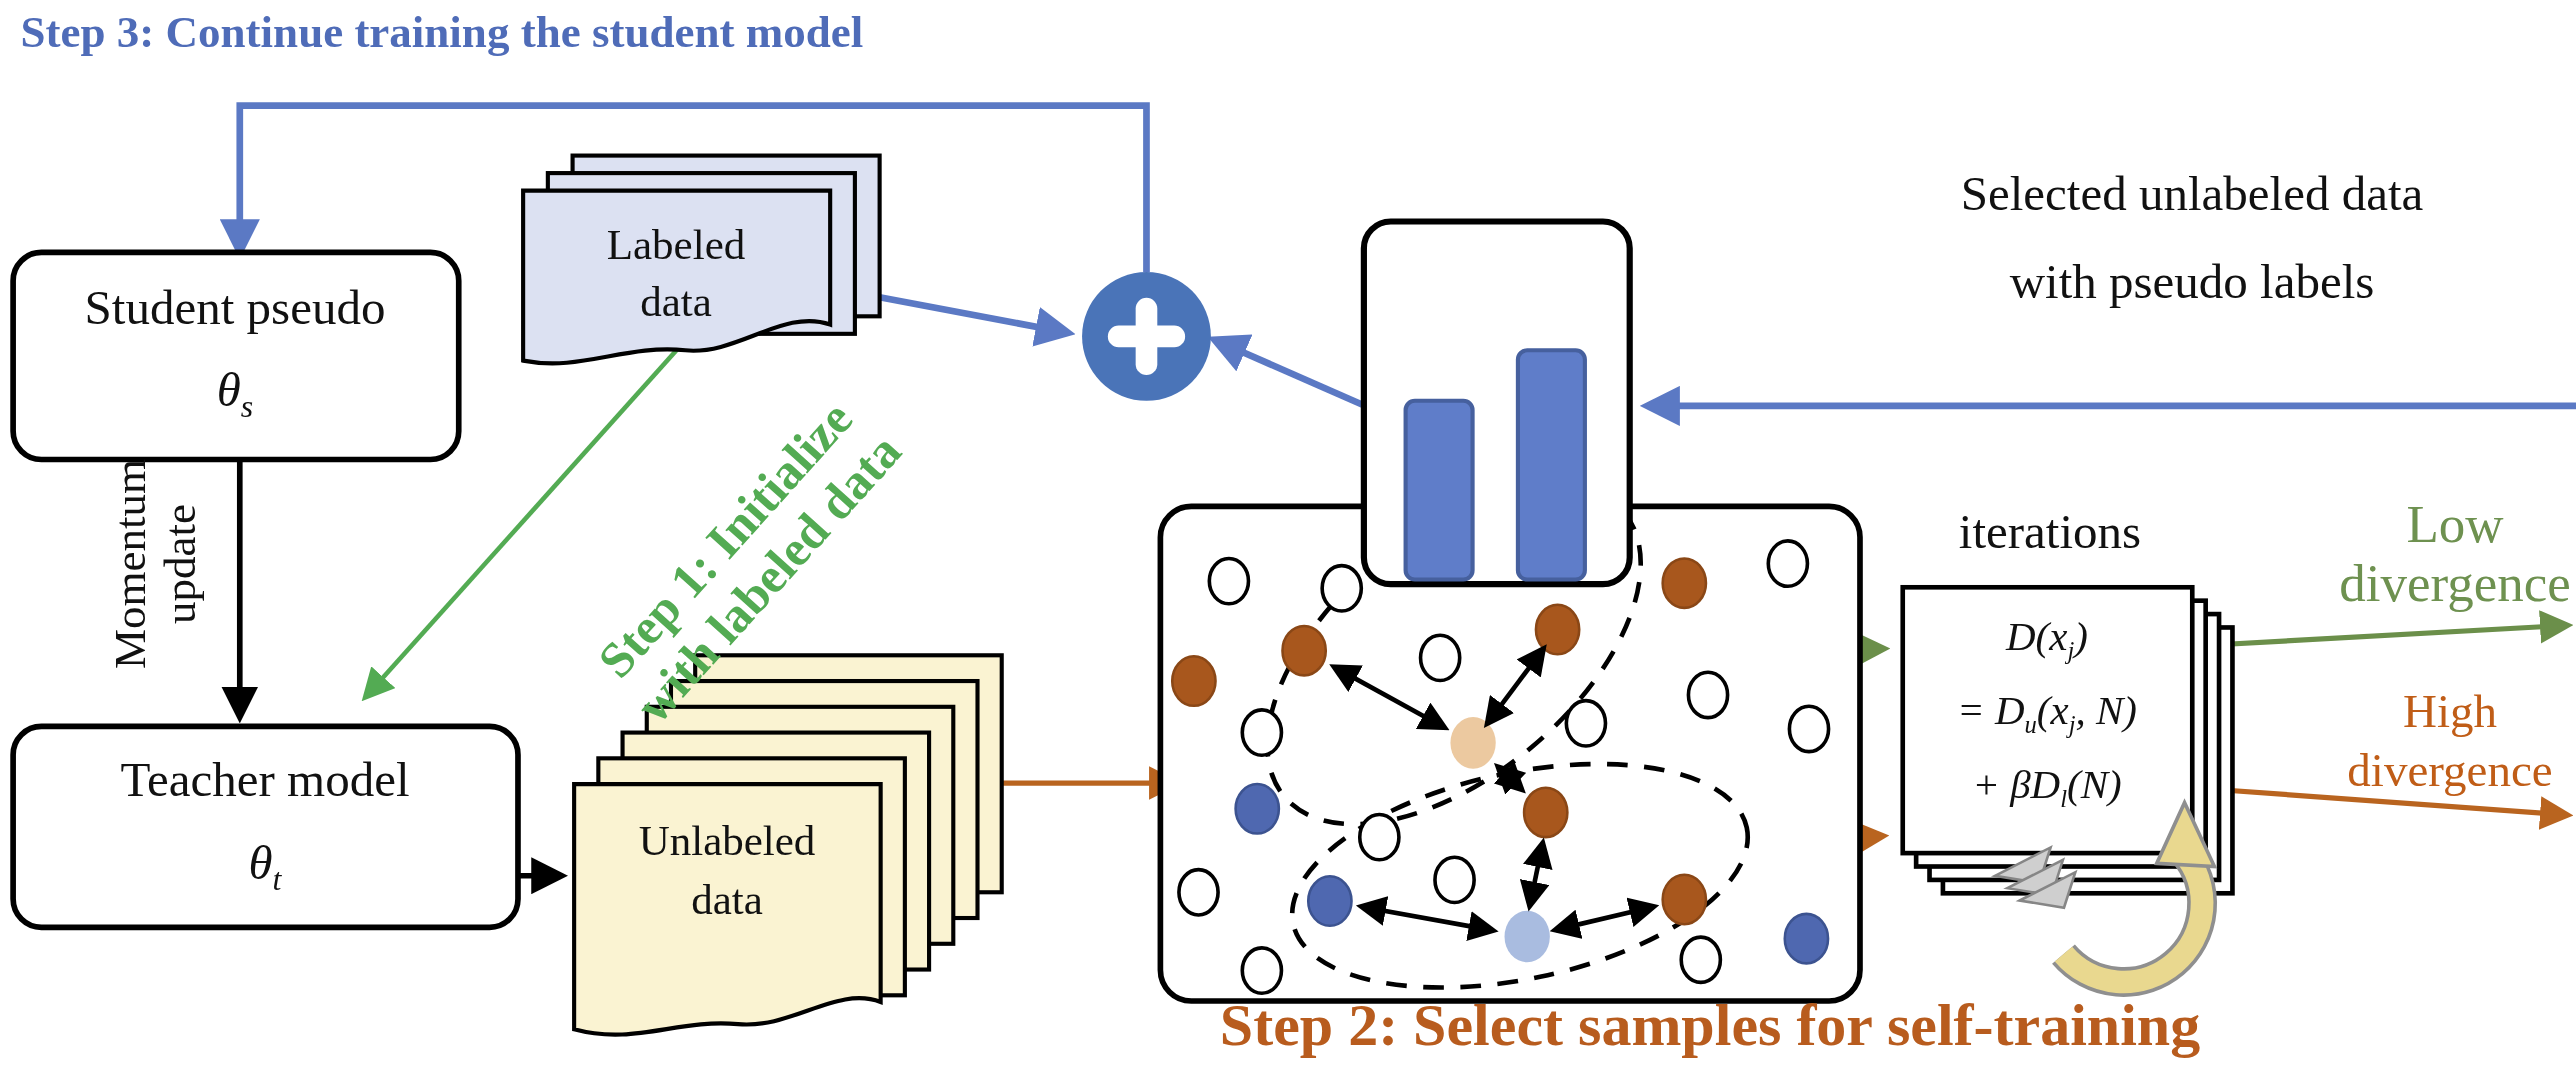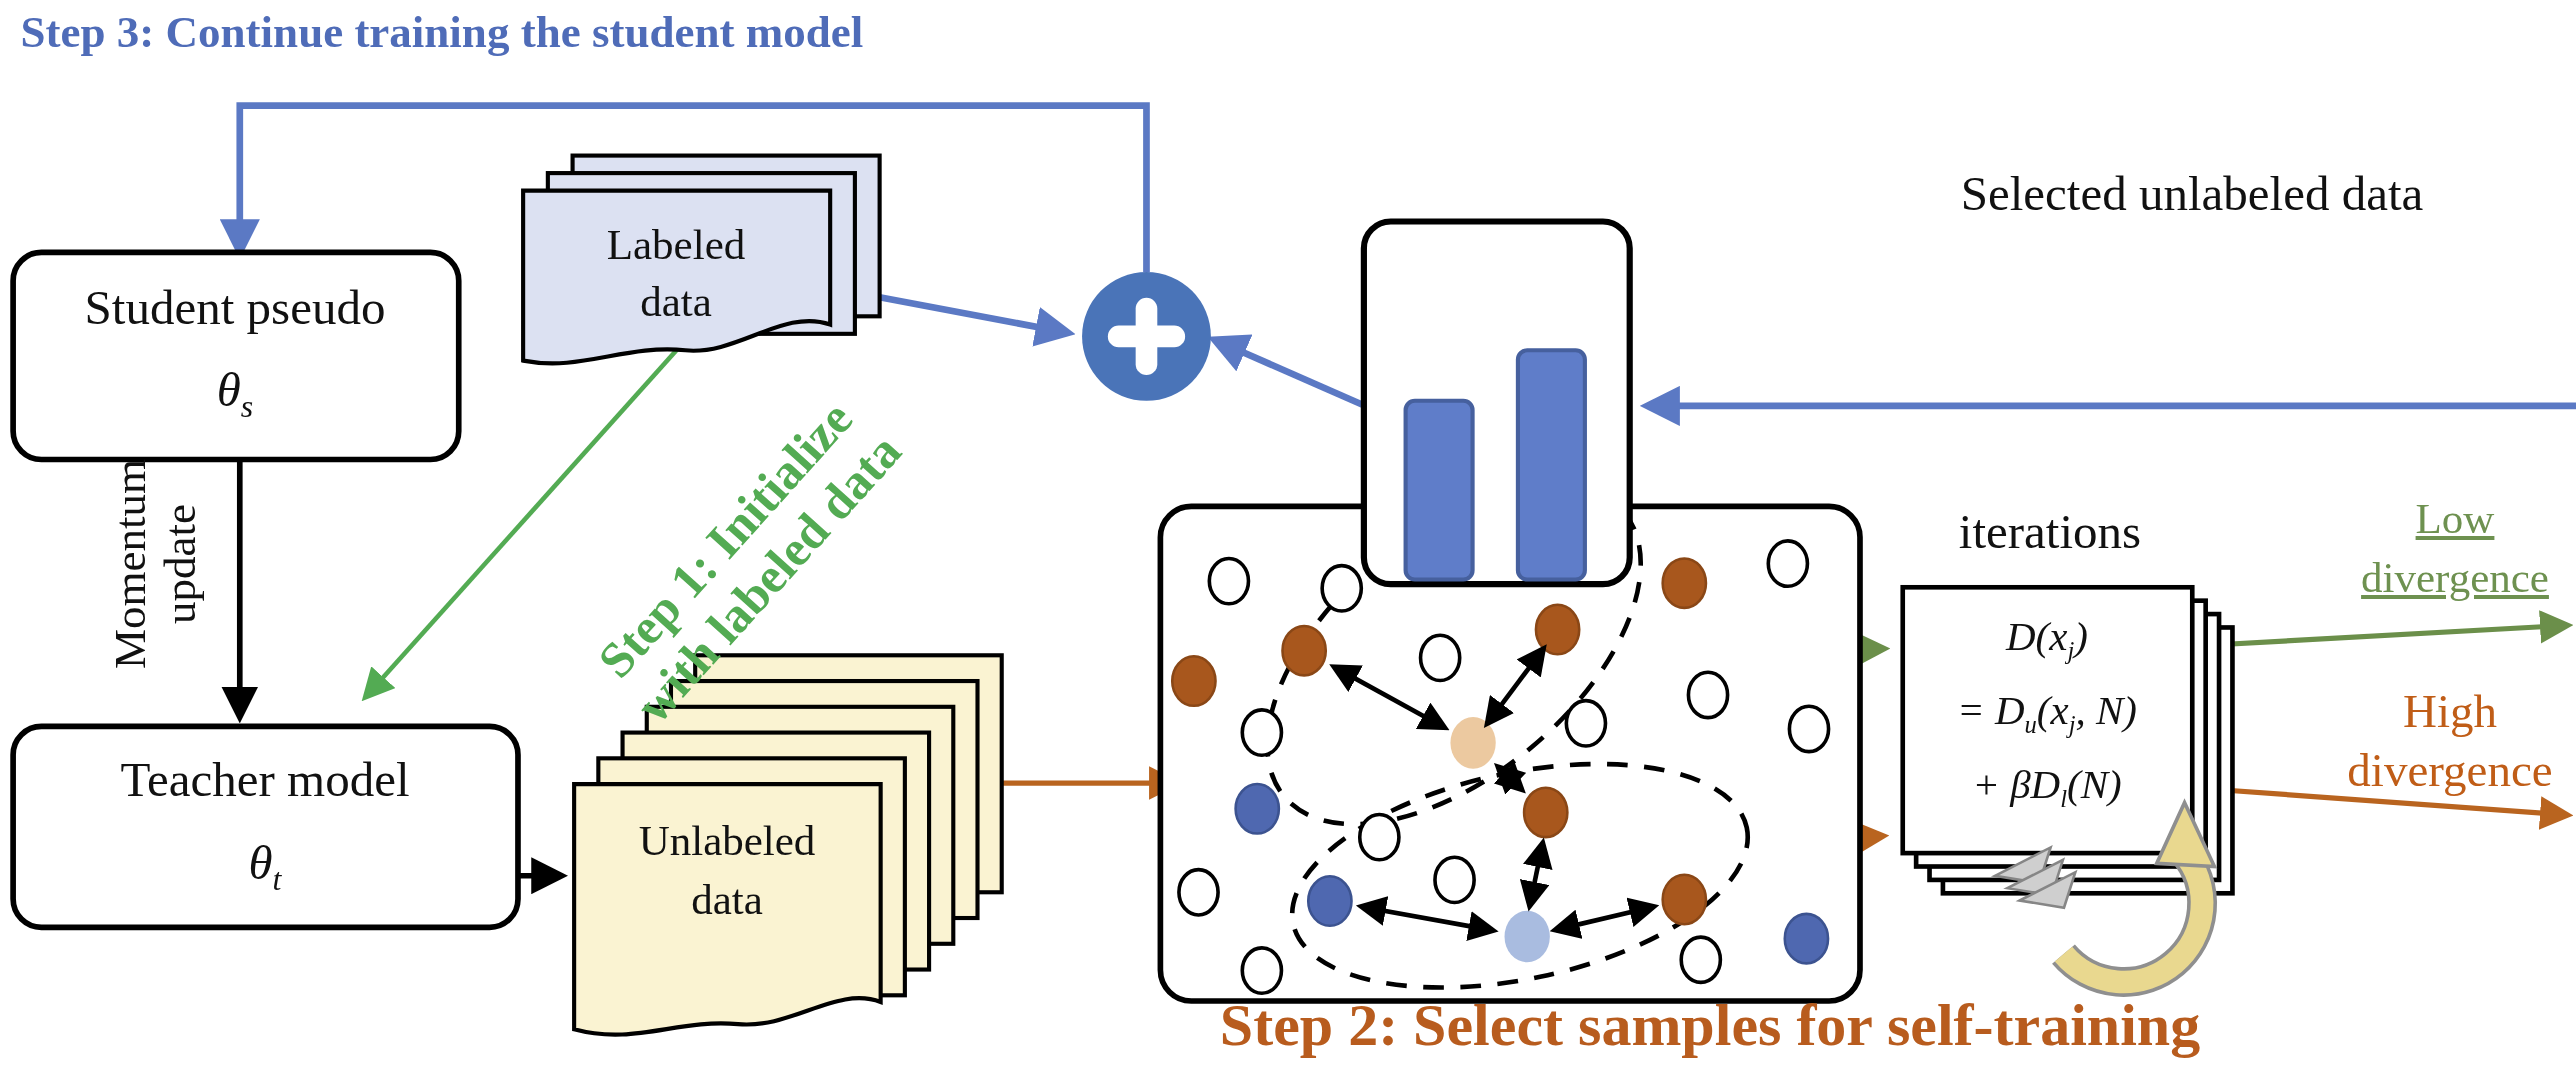--- a/index.html
+++ b/index.html
@@ -14,21 +14,21 @@
   .canvas{position:relative;width:2719px;height:1070px;background:#fff;overflow:hidden;
           font-family:"Liberation Serif","DejaVu Serif",serif;color:var(--ink);}
   svg.layer{position:absolute;left:0;top:0;width:2719px;height:1070px;}
   .txt{position:absolute;white-space:nowrap;line-height:1.12;}
   .center{transform:translateX(-50%);text-align:right;}
   .t-step3{font-size:45px;font-weight:bold;color:var(--blue_text);}
   .t-step2{font-size:60px;font-weight:bold;color:var(--orange_text);}
   .t-box{font-size:49px;}
   .t-page{font-size:43px;}
   .t-body{font-size:49px;}
-  .t-div-green{font-size:43px;color:var(--green_text);text-decoration:underline;}
+  .t-div-green{font-size:53px;color:var(--green_text);}
   .t-div-orange{font-size:47px;color:var(--x_fill);}
   .t-momentum{font-size:45px;transform:translate(-50%,-50%) rotate(-90deg);text-align:center;}
   .t-step1{font-size:50px;font-weight:bold;color:var(--green_step1);
            transform:translate(-50%,-50%) rotate(-48deg);text-align:center;line-height:1.15;}
   .t-formula{font-size:41px;font-style:italic;line-height:1.8;}
   .t-formula sub{font-size:60%;}
   sub{font-size:65%;}
   
   .model-box{fill:#fff;stroke:#000;stroke-width:11;}
   .scatter-box{fill:#fff;stroke:#000;stroke-width:11;}
@@ -240,20 +240,21 @@
 
   <div class="txt t-body center" style="left:2050px;top:505px;">iterations</div>
 
   <div class="txt t-formula" style="left:2047px;top:600px;transform:translateX(-50%);text-align:center;">
       <div><span>D(</span><span>x</span><sub>j</sub><span>)</span></div>
       <div><span>= D</span><sub>u</sub><span>(</span><span>x</span><sub>j</sub><span>, N)</span></div>
       <div><span>+ βD</span><sub>l</sub><span>(N)</span></div>
     </div>
 
   <div class="txt t-body center" style="left:2192px;top:167px;">Selected unlabeled data</div>
+  <div class="txt t-body center" style="left:2192px;top:255px;">with pseudo labels</div>
 
   <div class="txt t-div-green center" style="left:2455px;top:495px;">Low</div>
   <div class="txt t-div-green center" style="left:2455px;top:554px;">divergence</div>
 
   <div class="txt t-div-orange center" style="left:2450px;top:685px;">High</div>
   <div class="txt t-div-orange center" style="left:2450px;top:744px;">divergence</div>
 
 </div>
 
 

